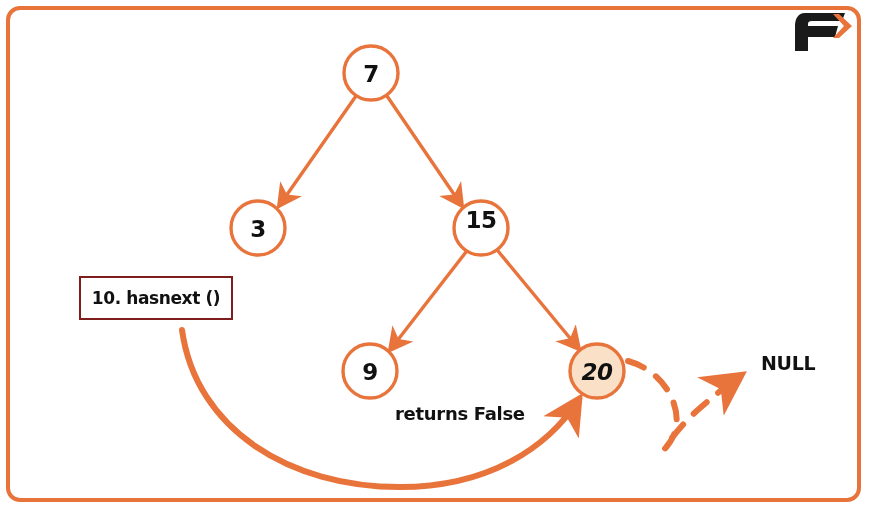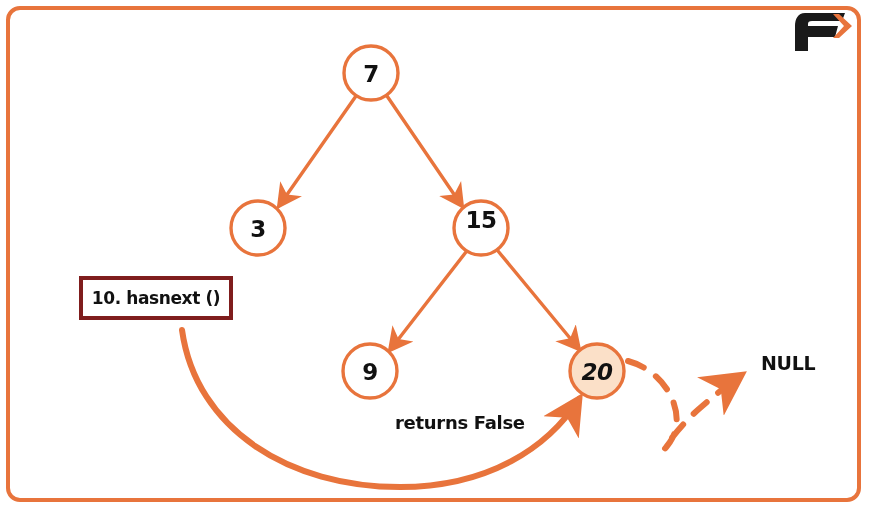--- a/index.html
+++ b/index.html
@@ -45,21 +45,21 @@
     transform: translate(-50%, -50%);
     white-space: nowrap;
     letter-spacing: -0.5px;
   }
   .callout-box {
     position: absolute;
     left: 79px;
     top: 276px;
     width: 154px;
     height: 44px;
-    border: 4px solid #7f1d1d;
+    border: 2px solid #7f1d1d;
     background: #ffffff;
     box-sizing: border-box;
     display: flex;
     align-items: center;
     justify-content: center;
   }
   .callout-text {
     font-family: "DejaVu Sans", sans-serif;
     font-weight: bold;
     font-size: 17px;
@@ -71,21 +71,21 @@
     position: absolute;
     font-family: "DejaVu Sans", sans-serif;
     font-weight: bold;
     font-size: 18px;
     color: #111111;
     white-space: nowrap;
     letter-spacing: -0.3px;
   }
   #returns-false-label {
     left: 395px;
-    top: 412px;
+    top: 403px;
   }
   #null-label {
     left: 733px;
     top: 352px;
     font-size: 19px;
     margin-left: 28px;
   }
 </style>
 </head>
 <body>

